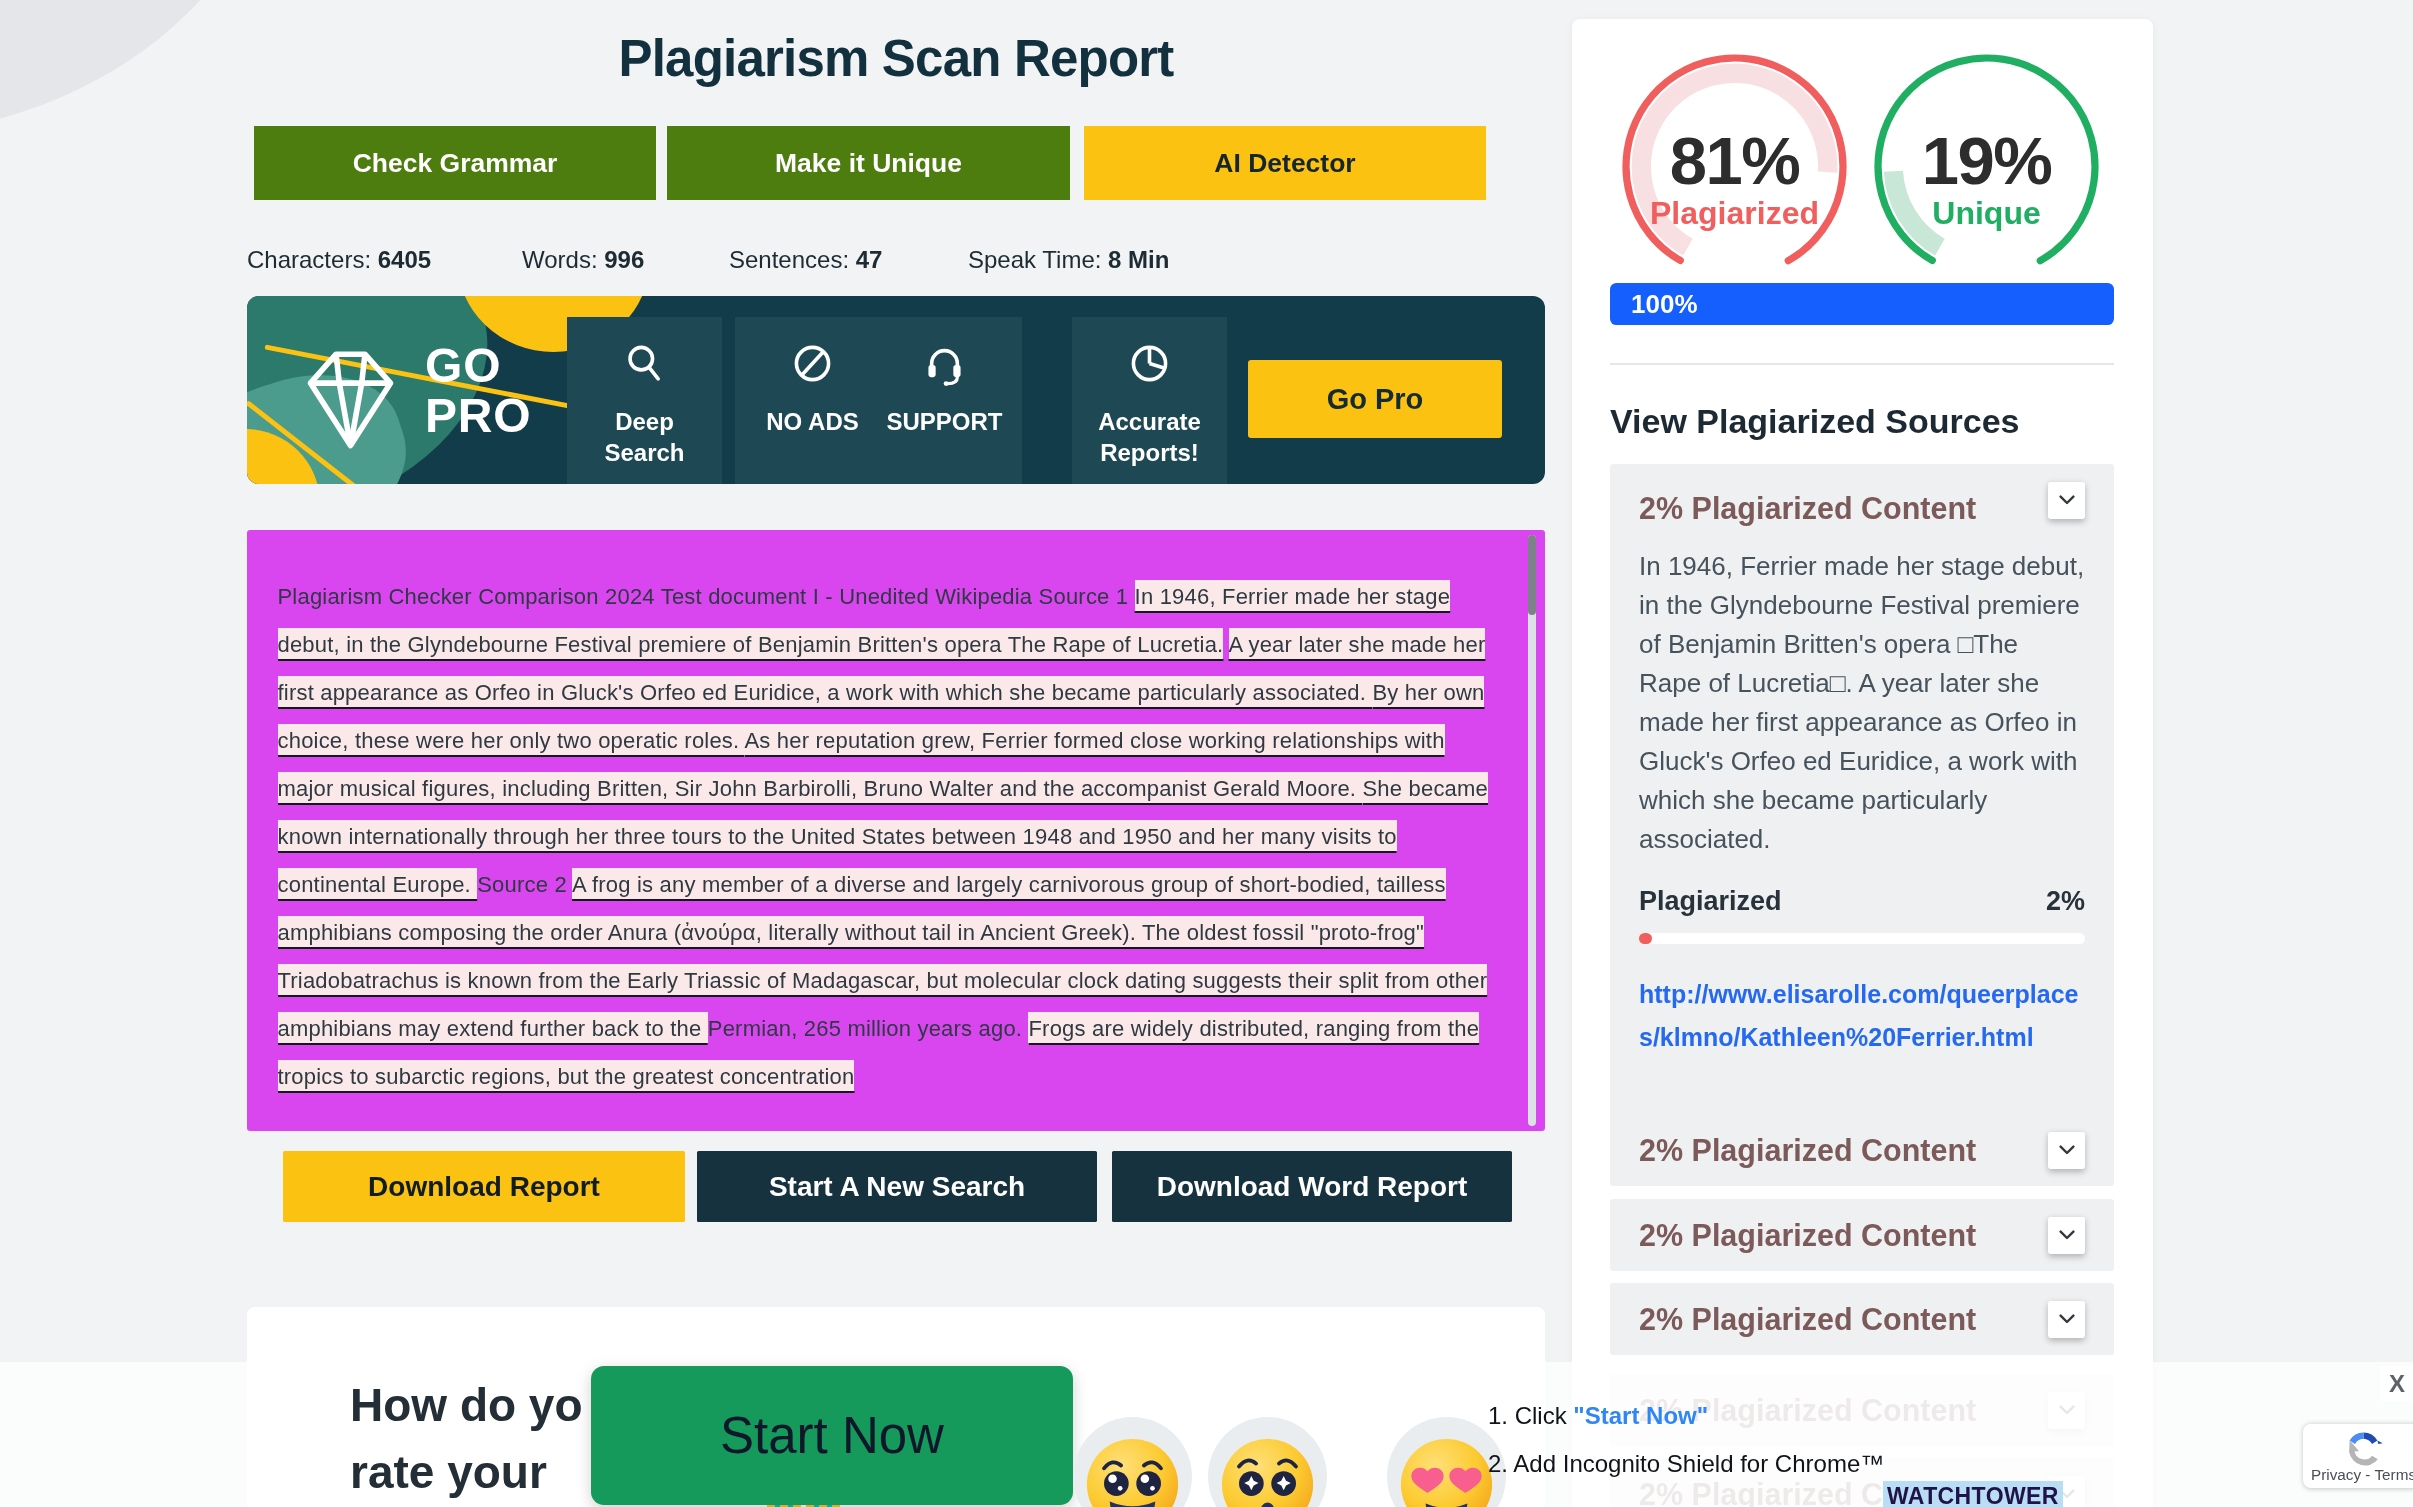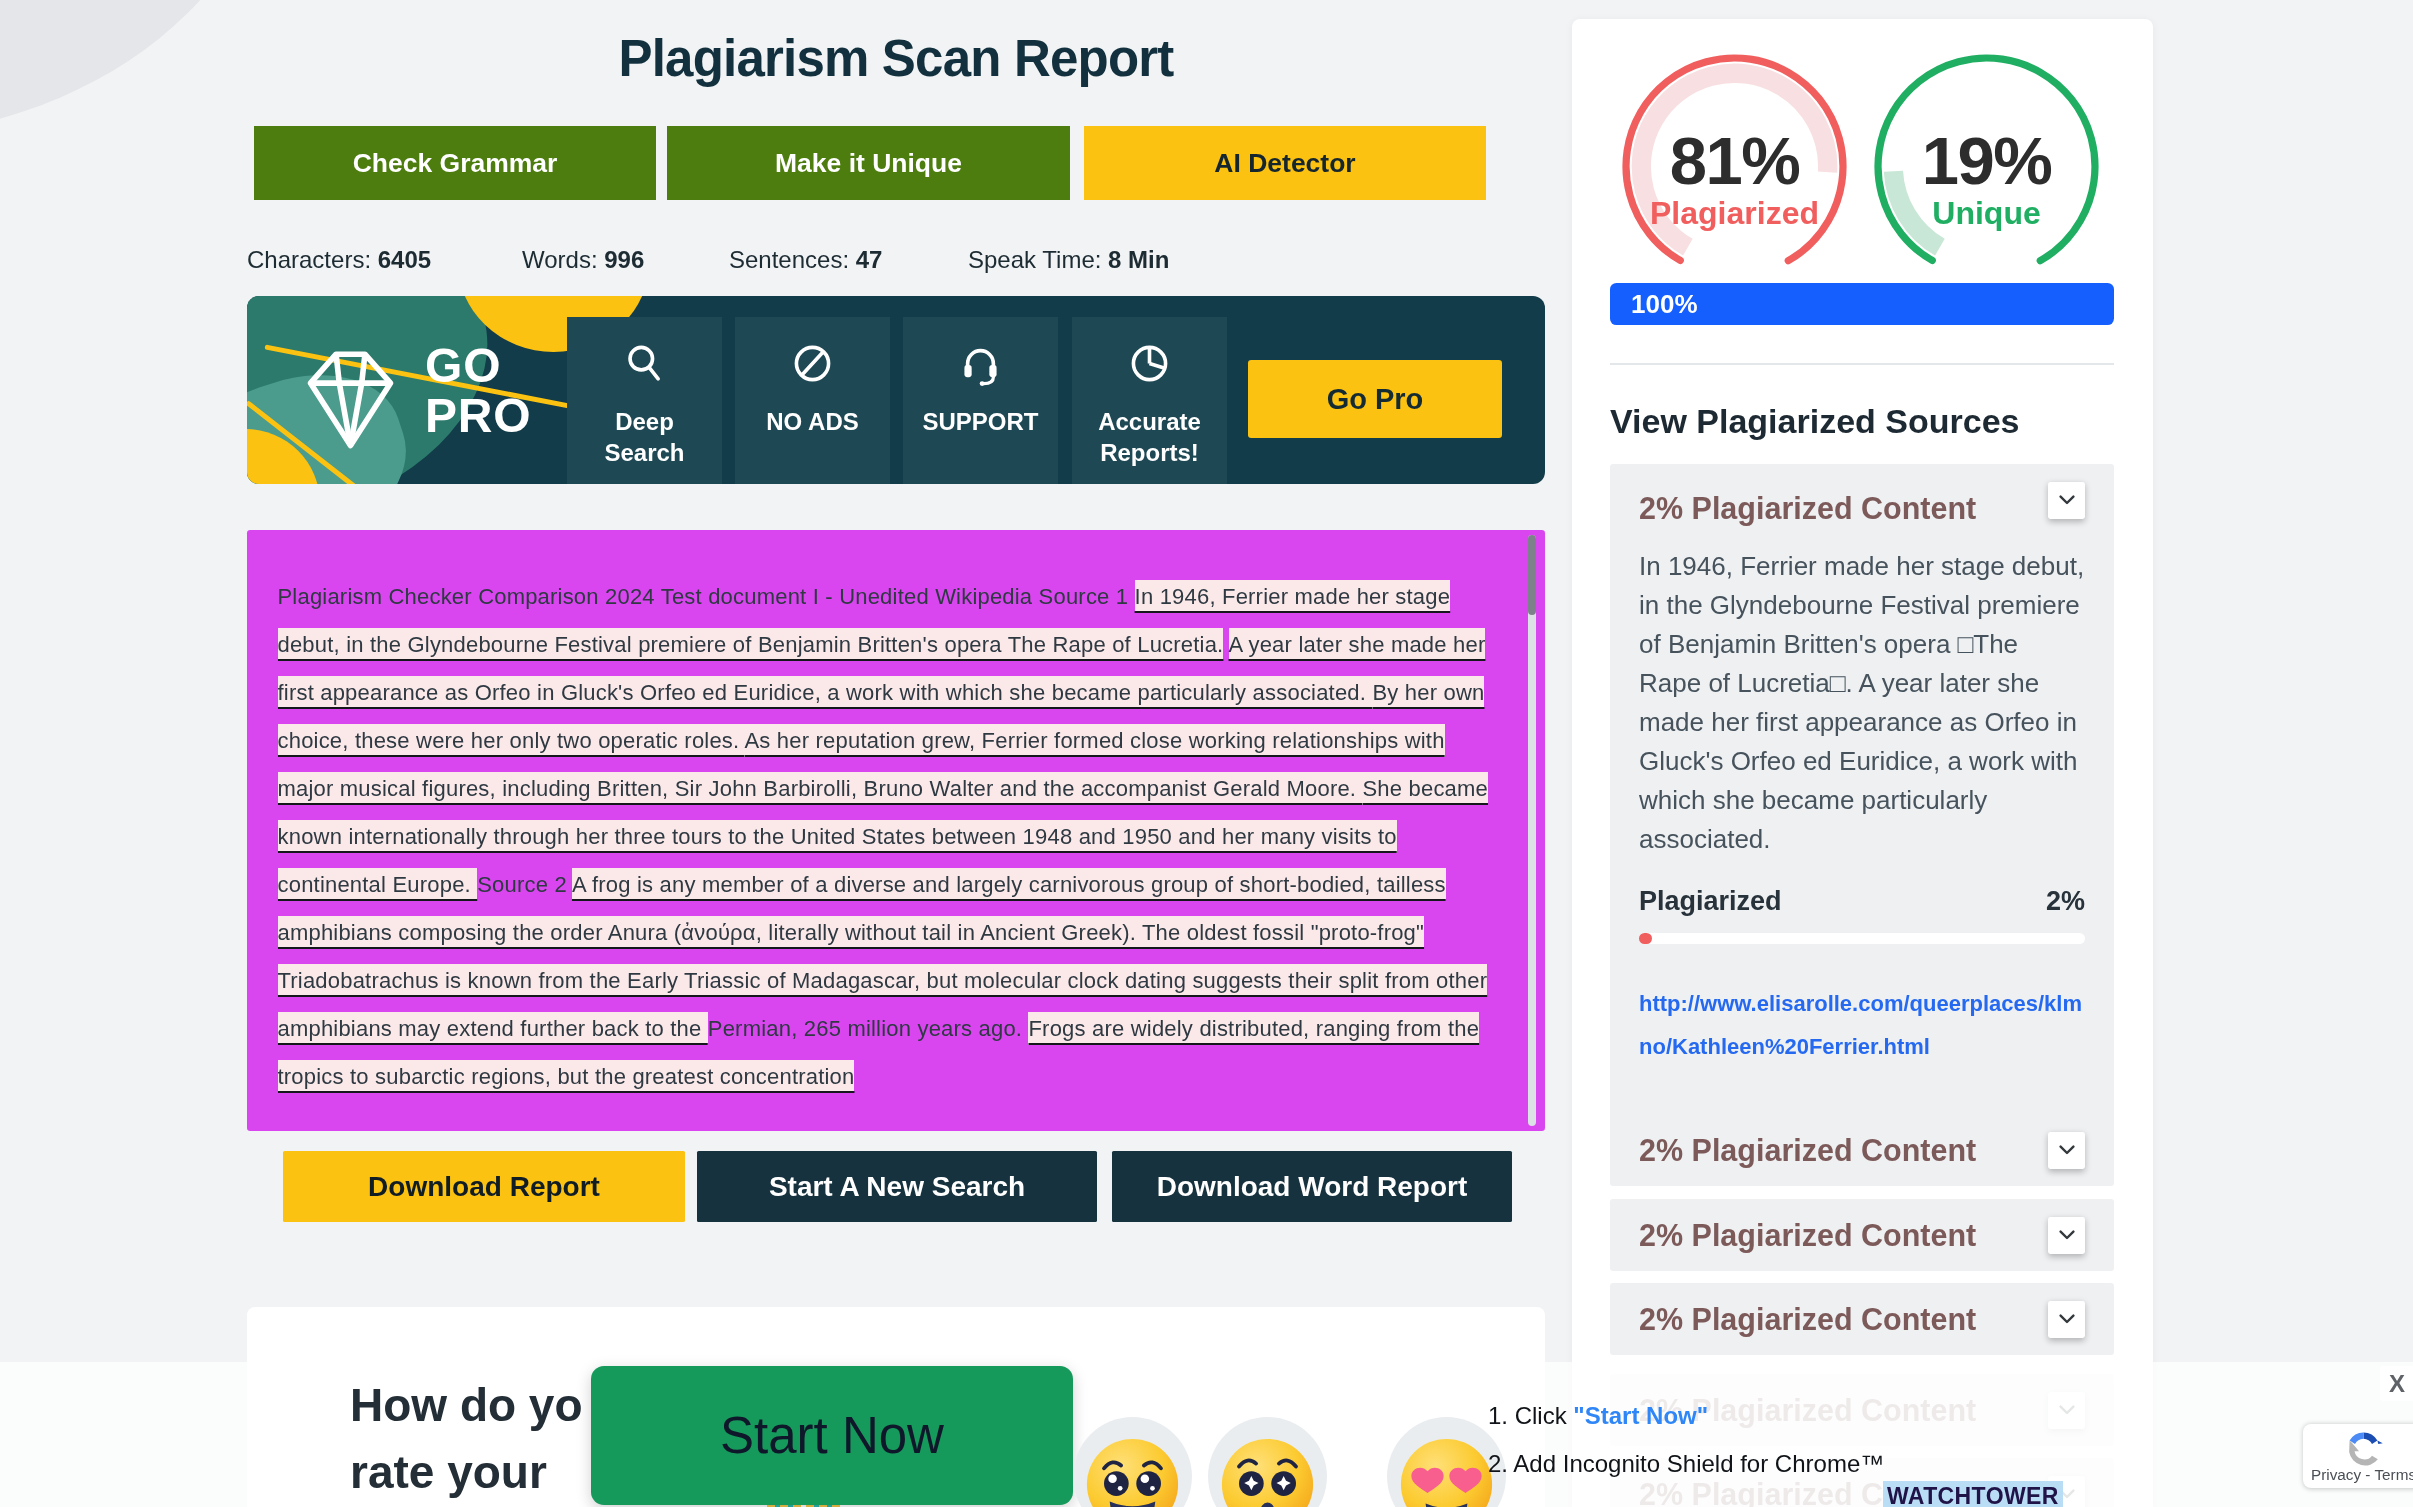--- a/index.html
+++ b/index.html
@@ -69,21 +69,21 @@
 
   .src-card { left:1610px; width:504px; background:#eef0f2; border-radius:3.2px; }
   #src-card-open { top:464px; height:657px; padding:27px 29px; }
   .src-title { font-size:30.5px; font-weight:700; color:#7d5a5a; }
   .chev-btn { position:absolute; right:29px; top:17.7px; width:37px; height:37px; background:#fff; border:none; border-radius:2.4px;
               box-shadow:0 2.4px 6.4px rgba(0,0,0,0.25); cursor:pointer; display:flex; align-items:center; justify-content:center; }
   .src-excerpt { margin-top:21px; font-size:26px; line-height:39px; color:#46525c; }
   .src-bar-row { margin-top:27px; display:flex; justify-content:space-between; font-size:27px; font-weight:700; color:#27323a; }
   .src-bar-track { margin-top:16px; width:446px; height:11.2px; background:#ffffff; border-radius:5.6px; }
   .src-bar-fill { height:11.2px; min-width:13px; background:#f15e5e; border-radius:5.6px; }
-  .src-link { display:block; margin-top:38px; font-size:22px; font-weight:700; line-height:43px; color:#2569f0;
+  .src-link { display:block; margin-top:29px; font-size:25px; font-weight:700; line-height:43px; color:#2569f0;
               word-break:break-all; text-decoration:none; }
   .src-card.collapsed { height:72px; display:flex; align-items:center; padding:0 29px; }
   .src-card.collapsed .chev-btn { top:17.7px; }
   .faded { opacity:0.45; }
 
   
   #bottom-overlay { left:0; top:1362px; width:2413px; height:145px; background:rgba(255,255,255,0.72); }
   #rating-card { left:247px; top:1307px; width:1298px; height:200px; background:#ffffff; border-radius:8px 8px 0 0; }
   .rating-line { position:absolute; left:103px; font-size:46px; font-weight:700; color:#232e36; }
   #rating-line1 { top:71px; }
@@ -160,21 +160,21 @@
       </svg>
       <div class="t-label">Deep Search</div>
     </div>
     <div class="abs tile" style="left:488px;">
       <svg width="45" height="45" viewBox="0 0 56 56">
         <circle cx="28" cy="28" r="20" fill="none" stroke="#fff" stroke-width="4.5"></circle>
         <line x1="16" y1="41" x2="40" y2="15" stroke="#fff" stroke-width="4.5" stroke-linecap="round"></line>
       </svg>
       <div class="t-label">NO ADS</div>
     </div>
-    <div class="abs tile" style="left:656px;">
+    <div class="abs tile" style="left:620px;">
       <svg width="45" height="45" viewBox="0 0 56 56">
         <path d="M12 32 v-4 a16 16 0 0 1 32 0 v4" fill="none" stroke="#fff" stroke-width="4.5" stroke-linecap="round"></path>
         <rect x="8" y="30" width="9" height="15" rx="3.5" fill="#fff"></rect>
         <rect x="39" y="30" width="9" height="15" rx="3.5" fill="#fff"></rect>
         <path d="M44 45 q0 8 -12 8" fill="none" stroke="#fff" stroke-width="4" stroke-linecap="round"></path>
         <circle cx="30" cy="53" r="3" fill="#fff"></circle>
       </svg>
       <div class="t-label">SUPPORT</div>
     </div>
     <div class="abs tile" style="left:825px;">

